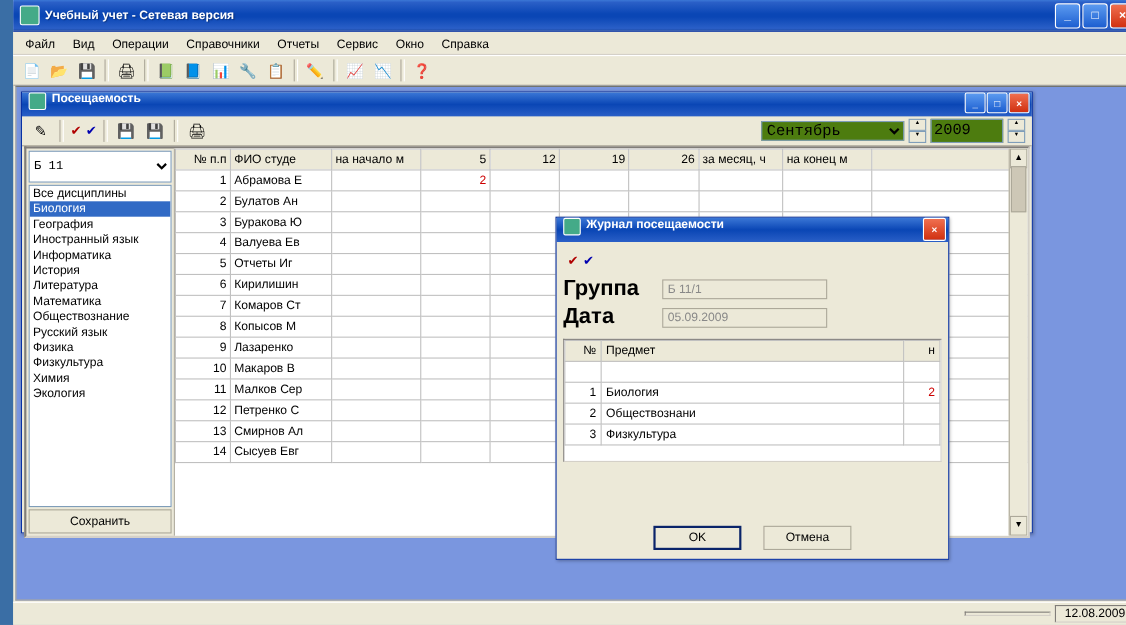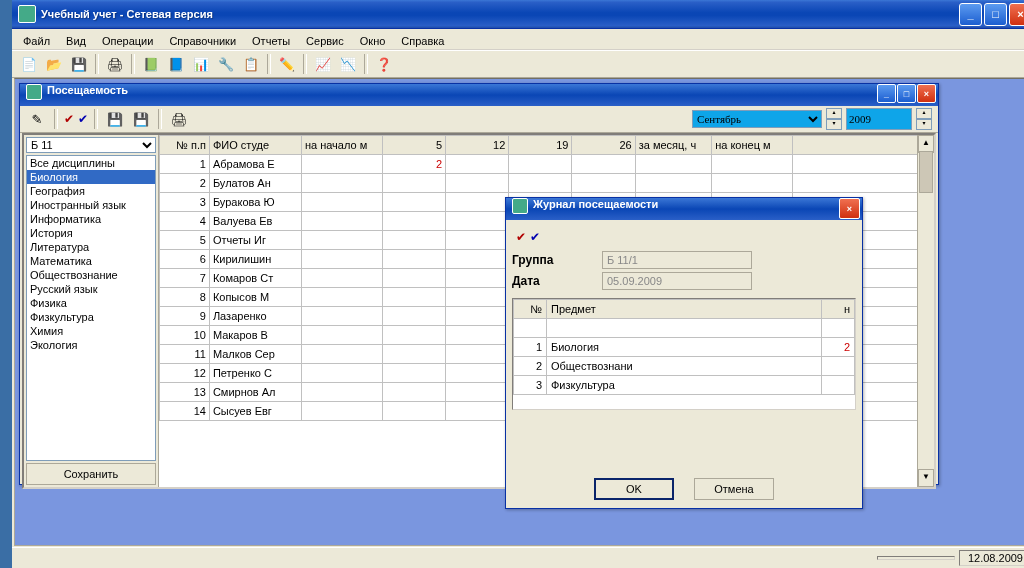--- a/index.html
+++ b/index.html
@@ -24,29 +24,29 @@
 .child-titlebar{height:22px;background:linear-gradient(to bottom,#3b77d6 0%,#0a46b5 50%,#2a5fc7 100%);display:flex;align-items:flex-start;color:#fff;font-weight:bold;padding-left:6px}
 .child-titlebar .ico{width:14px;height:14px;background:#4a8;border:1px solid #fff;margin-right:5px;border-radius:2px}
 .child-winbtns{display:flex;gap:1px;padding-right:2px}
 .child-winbtn{width:17px;height:17px;border:1px solid #fff;border-radius:2px;display:flex;align-items:center;justify-content:center;color:#fff;font-weight:bold;font-size:9px;cursor:pointer}
 .child-winbtn.mm{background:linear-gradient(to bottom,#5c9bf0,#1c5ed0)}
 .child-winbtn.close{background:linear-gradient(to bottom,#f07050,#d03010)}
 .child-winbtn.closeonly{width:19px;height:19px}
 
 .attendance-window{left:4px;top:4px;width:918px;height:400px}
 .att-toolbar{height:26px;background:#ece9d8;border-bottom:1px solid #aca899;display:flex;align-items:center;padding:0 6px;gap:4px}
-.month-select,.year-spin{border:1px solid #7f9db9;background:#0ea5e9;height:18px;font-size:11px;font-family:Liberation Serif, serif}
+.month-select,.year-spin{border:1px solid #7f9db9;background:#4d7c0f;height:18px;font-size:14px;font-family:Liberation Mono, monospace}
 .month-select{width:130px;margin-left:auto}
 .year-spin{width:60px}
 .spinbtns{display:flex;flex-direction:column}
 .spinb{width:14px;height:9px;border:1px solid #7f9db9;background:#ece9d8;font-size:6px;line-height:6px;text-align:center;cursor:pointer}
 
 .att-body{display:flex;height:calc(100% - 48px);background:#ece9d8;border:2px inset #d4d0c8;margin:0 2px}
 .left-panel{width:130px;display:flex;flex-direction:column;padding:2px;gap:2px}
-.group-select{border:1px solid #7f9db9;background:#fff;height:16px;font-size:11px;font-family:Liberation Sans, sans-serif;width:100%}
+.group-select{border:1px solid #7f9db9;background:#fff;height:29px;font-size:11px;font-family:Liberation Mono, monospace;width:100%}
 .subj-list{flex:1;border:1px solid #7f9db9;background:#fff;overflow:auto}
 .subj-item{padding:1px 3px;cursor:pointer;white-space:nowrap}
 .subj-item.sel{background:#316ac5;color:#fff}
 .save-btn{height:22px;border:1px solid #aca899;background:#ece9d8;cursor:pointer;font-size:11px;font-family:inherit}
 
 .grid-wrap{flex:1;background:#fff;overflow:hidden;position:relative;border-left:1px solid #aca899}
 .grid{border-collapse:collapse;font-size:11px;width:100%}
 .grid th,.grid td{border:1px solid #c0c0c0;padding:1px 3px;height:16px;background:#fff;white-space:nowrap;overflow:hidden}
 .grid th{background:#ece9d8;font-weight:normal;text-align:left}
 .grid th.num,.grid td.num{text-align:right;width:28px}
@@ -55,21 +55,21 @@
 .vscroll-btn{height:16px;background:#ece9d8;border:1px solid #aca899;font-size:8px;text-align:center;line-height:14px;cursor:pointer}
 .vscroll-thumb{position:absolute;left:1px;right:1px;top:16px;height:40px;background:#cdc7b6;border:1px solid #aca899}
 
 .journal-window{left:490px;top:118px;width:356px;height:310px}
 .journal-body{padding:6px;height:calc(100% - 22px);box-sizing:border-box;position:relative}
 .journal-toolbar{height:22px;display:flex;align-items:center;gap:4px;padding:0 4px}
 .check{font-size:12px;cursor:pointer}
 .check.red{color:#b00000}
 .check.blue{color:#0000b0}
 .form-row{display:flex;align-items:center;margin:3px 0}
-.form-label{width:90px;font-size:12px;font-weight:bold}
+.form-label{width:90px;font-size:20px;font-weight:bold}
 .form-input{border:1px solid #aca899;background:#ece9d8;color:#888;padding:2px 4px;width:150px;font-size:11px;font-family:Liberation Sans, sans-serif;box-sizing:border-box}
 .subj-grid-wrap{border:1px inset #d4d0c8;margin-top:8px;height:110px;background:#fff;overflow:hidden}
 .subj-grid{border-collapse:collapse;font-size:11px;width:100%}
 .subj-grid th,.subj-grid td{border:1px solid #c0c0c0;padding:1px 4px;height:16px}
 .subj-grid th{background:#ece9d8;font-weight:normal;text-align:left}
 .subj-grid td.num,.subj-grid th.num{text-align:right;width:24px}
 .dlg-btns{position:absolute;bottom:8px;left:0;right:0;display:flex;justify-content:center;gap:20px}
 .dlg-btn{width:80px;height:22px;border:1px solid #aca899;background:#ece9d8;font-size:11px;font-family:inherit;cursor:pointer}
 .dlg-btn.default{border:2px solid #0a246a}
 </style>

